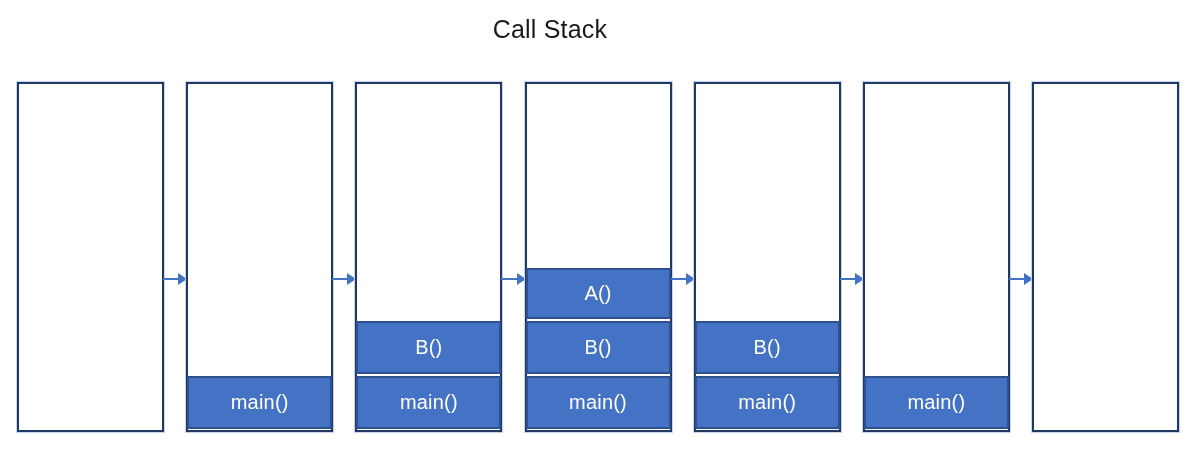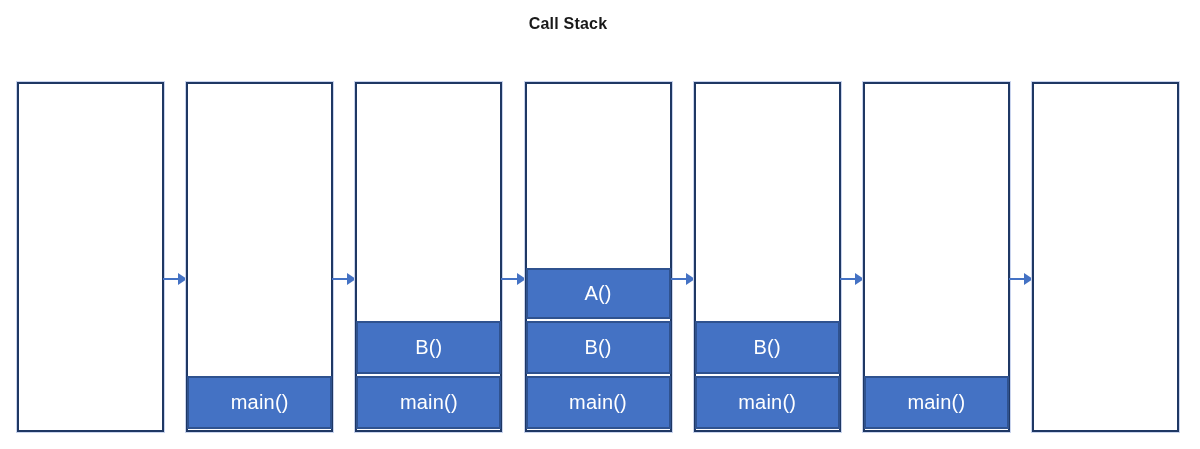--- a/index.html
+++ b/index.html
@@ -2,22 +2,22 @@
 <html style="--frame-fill: #4472C4; --frame-border: #2F528F; --frame-text: #FFFFFF; --container-border: #1F3864; --container-halo: #C9D4EE; --arrow: #4472C4; --title-text: #191919;"><head>
 <meta charset="utf-8">
 <style>
   html, body { margin: 0; padding: 0; background: #ffffff; }
   body {
     width: 1200px; height: 449px; position: relative; overflow: hidden;
     font-family: "Liberation Sans", sans-serif;
   }
   .title {
     position: absolute; top: 15px; left: 0; width: 1100px;
-    text-align: center; font-size: 16px; font-weight: 700;
-    color: var(--title-text, #191919); letter-spacing: .2px; padding-left: 18px;
+    text-align: center; font-size: 25px; font-weight: 400;
+    color: var(--title-text, #191919); letter-spacing: .2px;
   }
   .stacks-row {
     position: absolute; top: 82px; left: 17px; width: 1162px; height: 350px;
     display: flex; justify-content: space-between; align-items: stretch;
   }
   .stack-col {
     position: relative; width: 147px; height: 350px; box-sizing: border-box;
     background: #ffffff;
     border: 2px solid var(--container-border, #1F3864);
     box-shadow: 0 0 0 1px var(--container-halo, #C9D4EE);

